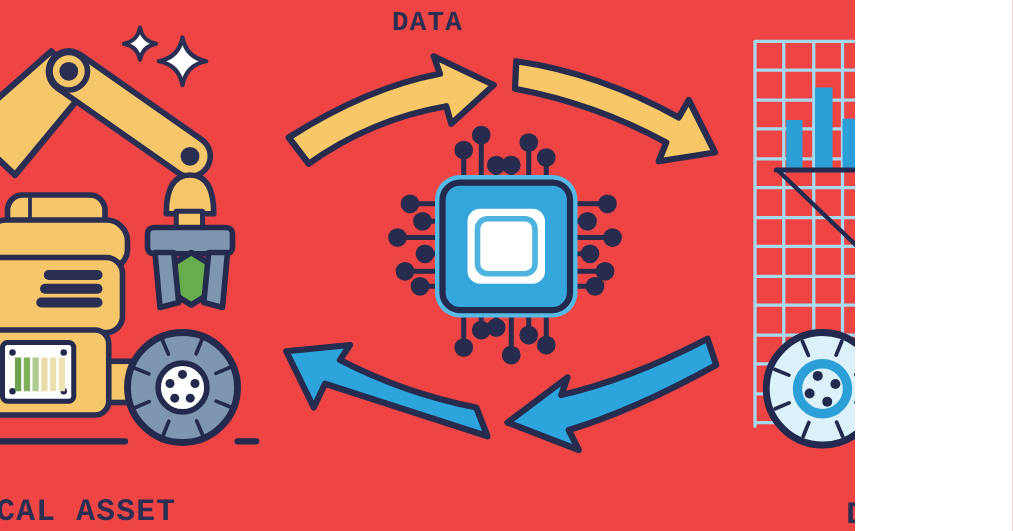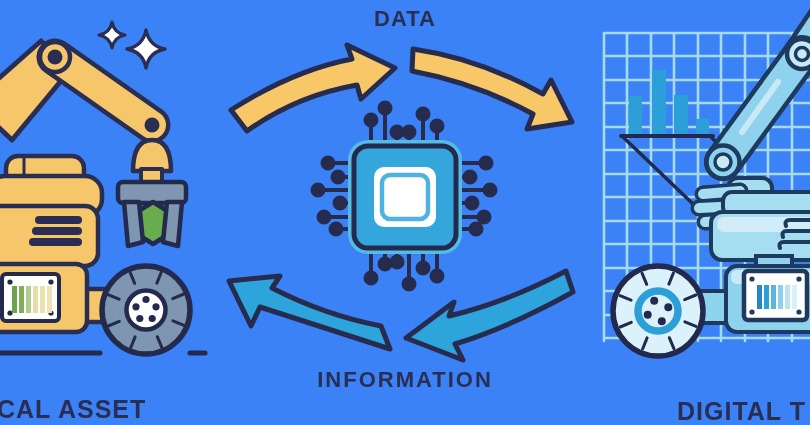--- a/index.html
+++ b/index.html
@@ -1,17 +1,17 @@
 <!DOCTYPE html>
 <html><head>
 <meta charset="utf-8">
 <style>
   html,body{margin:0;padding:0;background:#fff;}
-  .canvas{position:relative;width:810px;height:425px;background:#3b82f6;overflow:hidden;
-          font-family:Liberation Sans, sans-serif;}
+  .canvas{position:relative;width:684px;height:425px;background:#ef4444;overflow:hidden;
+          font-family:Liberation Mono, monospace;}
   .art{position:absolute;left:0;top:0;}
   .lbl{position:absolute;font-weight:700;color:#2A2E52;letter-spacing:1px;white-space:nowrap;}
   .lbl-top{left:0;right:0;top:6px;text-align:center;font-size:22px;}
   .lbl-bottom{left:0;right:0;top:367px;text-align:center;font-size:22px;letter-spacing:2px;}
   .lbl-left{left:-3px;top:395px;font-size:25px;}
   .lbl-right{left:677px;top:397px;font-size:25px;}
 </style>
 </head>
 <body>
 
@@ -202,17 +202,16 @@
 
   <g stroke="#272B4E" stroke-width="5" stroke-linejoin="round">
     <path fill="#F8C868" d="M231,110 C275,82 315,66 352,59 L347,45 L395,68 L361,99 L357,85 C317,92 282,106 247,131 Z"></path>
     <path fill="#F8C868" d="M413,49 C462,56 507,74 543,94 L551,80 L572,122 L527,129 L533,114 C500,96 460,80 412,71 Z"></path>
     <path fill="#2DA4DC" d="M566,271 C520,295 484,308 449,316 L454,302 L406,338 L463,360 L455,344 C495,332 535,313 573,292 Z"></path>
     <path fill="#2DA4DC" d="M381,326 C340,318 305,305 272,288 L280,276 L229,281 L251,326 L260,307 C300,320 340,333 390,349 Z"></path>
   </g>
 </svg>
 
 <div class="lbl lbl-top">DATA</div>
-<div class="lbl lbl-bottom">INFORMATION</div>
 <div class="lbl lbl-left">CAL ASSET</div>
 <div class="lbl lbl-right">DIGITAL T</div>
 
 </div>
 
 </body></html>

